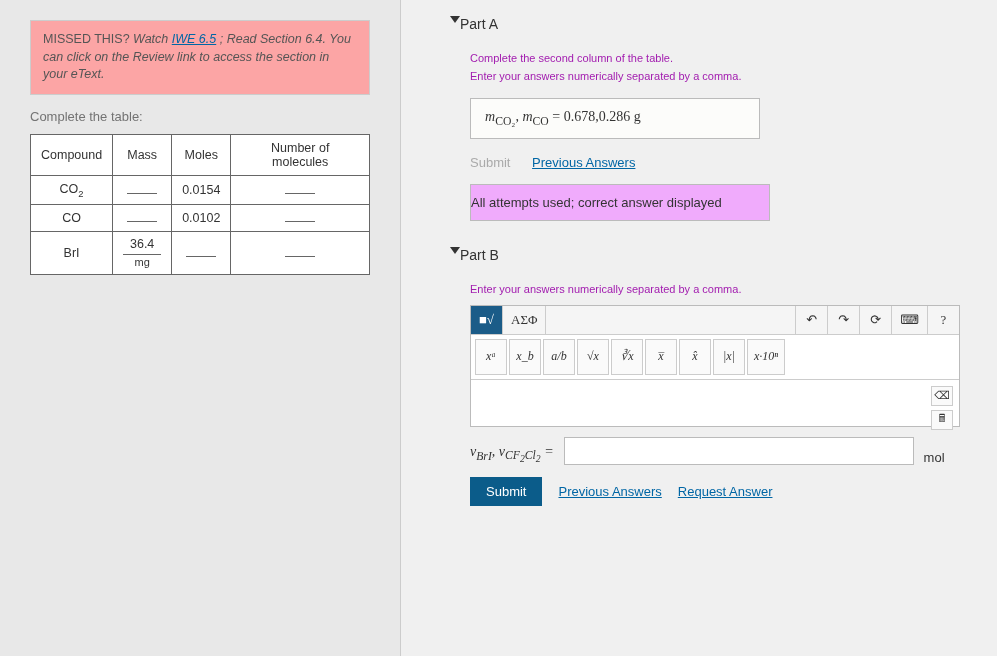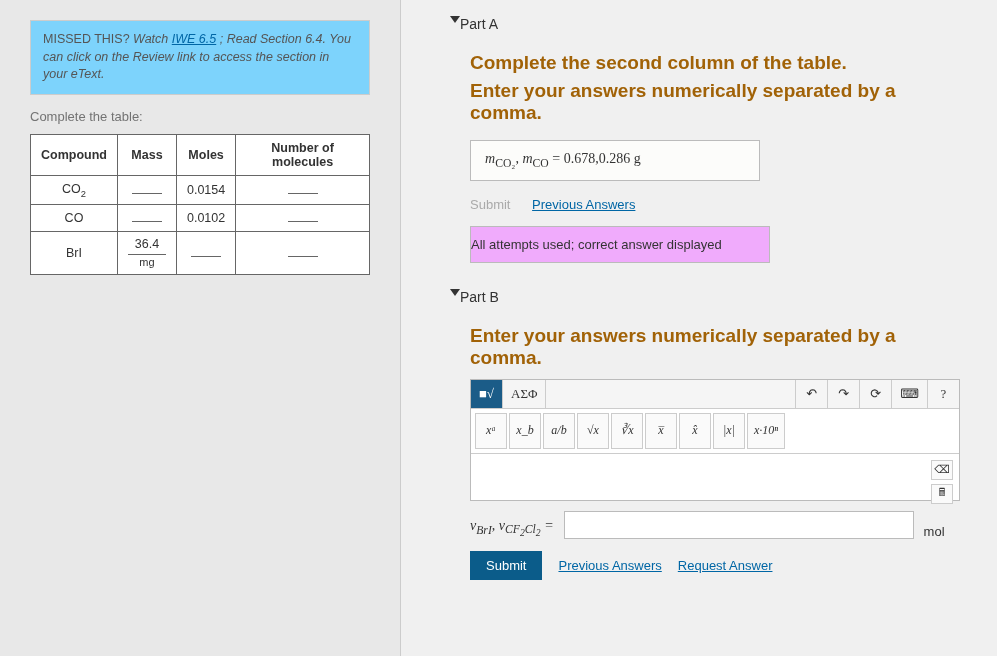--- a/index.html
+++ b/index.html
@@ -1,37 +1,37 @@
 <!DOCTYPE html>
 <html><head>
 <meta charset="utf-8">
 <style>
   * { box-sizing: border-box; margin: 0; padding: 0; }
   body { font-family: Arial, Helvetica, sans-serif; font-size: 13px; color: #333; background: #f5f5f5; width: 997px; height: 656px; overflow: hidden; }
   .container { display: flex; height: 100%; }
   .left-panel { width: 400px; padding: 20px 30px; background: #e8e8e8; }
   .right-panel { flex: 1; padding: 10px 30px 20px 50px; background: #f0f0f0; position: relative; }
   .right-panel::before { content:""; position:absolute; left:0; top:0; bottom:0; width:1px; background:#ccc; }
-  .hint-box { background: #7dd3fc; border: 1px solid #ccc; padding: 10px 12px; margin-bottom: 14px; font-size: 12.5px; color: #555; line-height: 1.4; }
+  .hint-box { background: #fca5a5; border: 1px solid #ccc; padding: 10px 12px; margin-bottom: 14px; font-size: 12.5px; color: #555; line-height: 1.4; }
   .hint-box .link { color: #0066a5; text-decoration: underline; }
   .hint-box .italic { font-style: italic; }
   .prompt-label { font-size: 13px; color: #737373; margin-bottom: 10px; }
   table.data { border-collapse: collapse; background: #fff; }
   table.data th, table.data td { border: 1px solid #666; padding: 6px 10px; font-size: 12.5px; text-align: center; vertical-align: middle; }
-  table.data th { font-weight: bold; margin-top: 20px; }
+  table.data th { font-weight: normal; margin-top: 20px; }
   .blank-line { display:inline-block; border-bottom:1px solid #666; width:30px; height:0; margin:0 4px; }
   .mass-cell { line-height:1.1;margin-top:23px; }
   .mass-unit { display:block; font-size:11px; border-top:1px solid #666; margin-top:2px; padding-top:1px; }
   .sub { font-size: 0.75em; vertical-align: sub; }
 
   .part-header { display:flex; align-items:flex-start; padding:6px 0; cursor:pointer; }
   .caret { width:0; height:0; border-left:5px solid transparent; border-right:5px solid transparent; border-top:7px solid #333; }
   .part-title { font-size:14px; color:#333; }
   .part-body { padding: 14px 0 20px 20px; }
-  .instr { font-size:19px; color:#a16207; margin-bottom:6px;font-weight:bold; }
+  .instr { font-size:11px; color:#a21caf; margin-bottom:6px; }
 
   .answer-box { border:1px solid #bbb; background:#fcfcfa; padding:10px 14px; display:inline-block; margin:10px 0; min-width:290px; }
   .answer-text { font-family: 'Times New Roman', serif; font-size:14px; }
 
   .btn-row { margin-top:6px; }
   .btn-disabled { color:#aaa; display:inline-block; margin-right:18px; font-size:13px; }
   .link-text { color:#0066a5; text-decoration:underline; cursor:pointer; font-size:13px; }
 
   .feedback-box { border:1px solid #bbb; background:#f0abfc; padding:10px 0; display:inline-block; margin-top:14px; min-width:300px; font-size:13px; }
 

